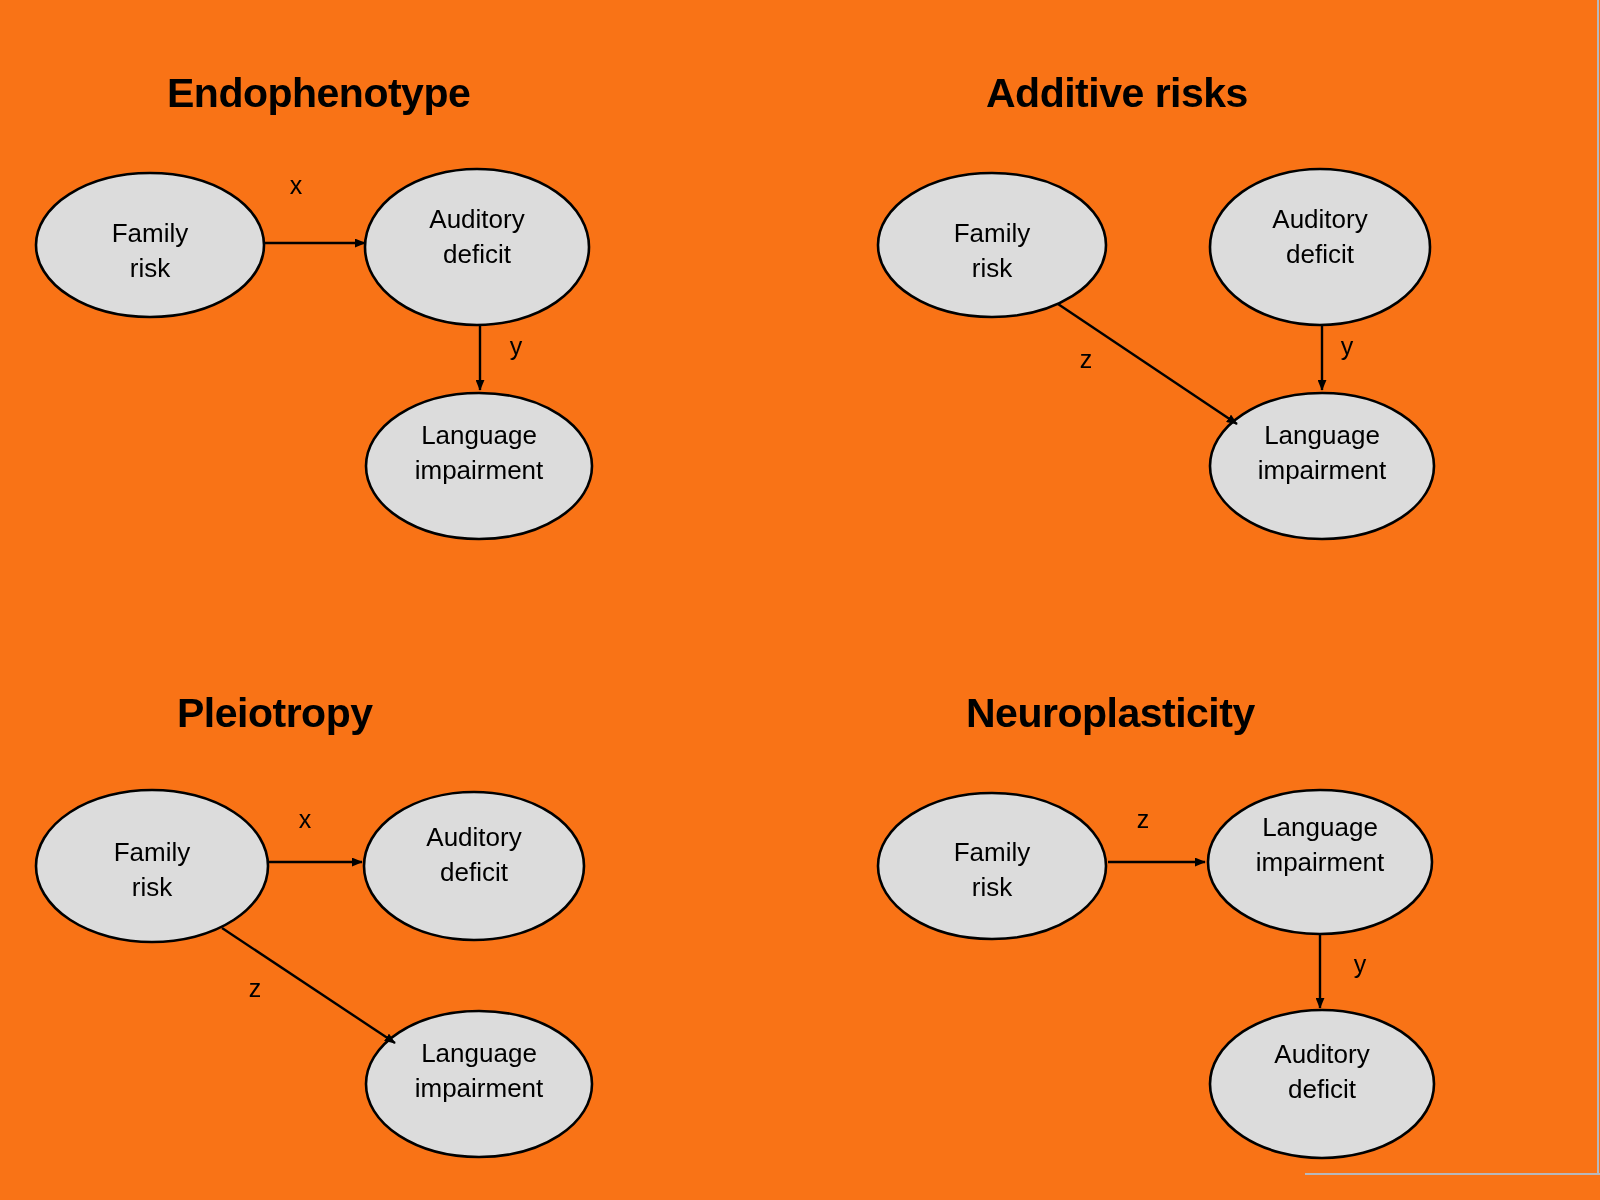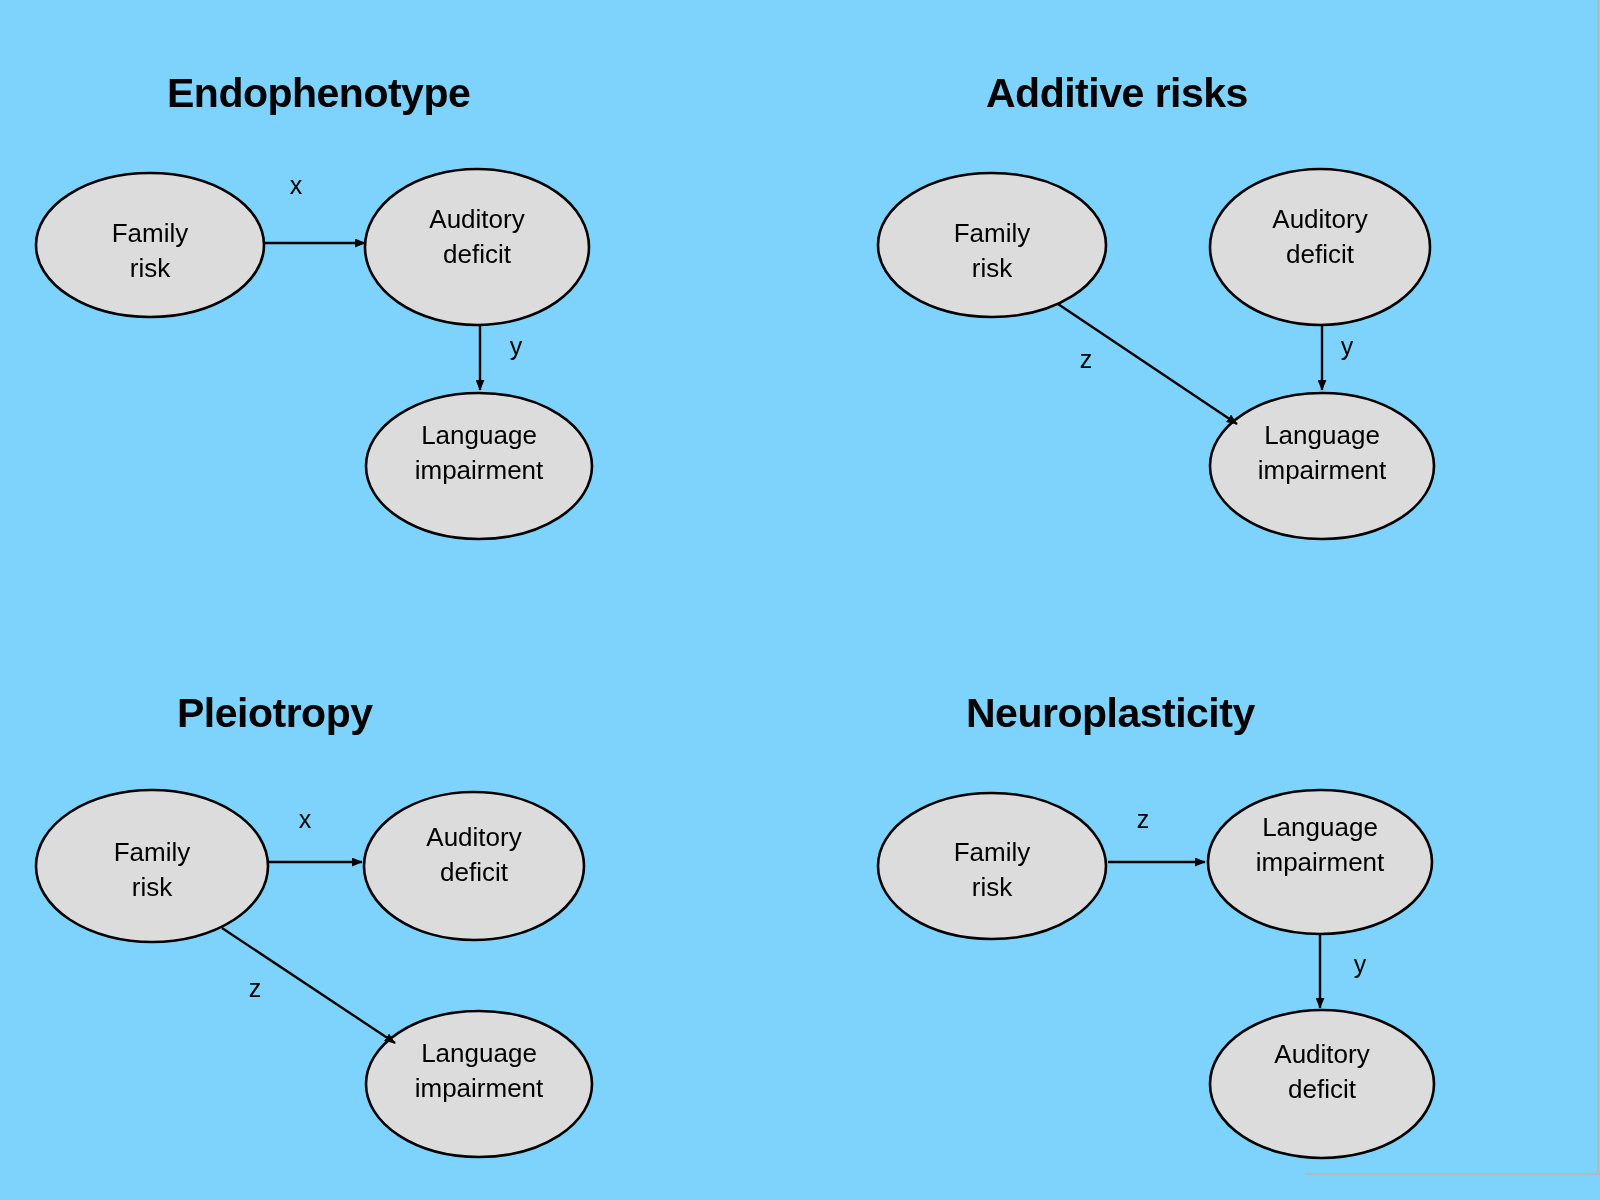--- a/index.html
+++ b/index.html
@@ -7,21 +7,21 @@
     padding: 0;
     background: #ffffff;
   }
   body {
     font-family: "Liberation Sans", sans-serif;
   }
   #canvas {
     position: relative;
     width: 1600px;
     height: 1200px;
-    background: #7dd3fc;
+    background: #f97316;
     overflow: hidden;
   }
   #figure-svg {
     position: absolute;
     left: 0;
     top: 0;
     width: 1600px;
     height: 1200px;
   }
   .panel-title {

